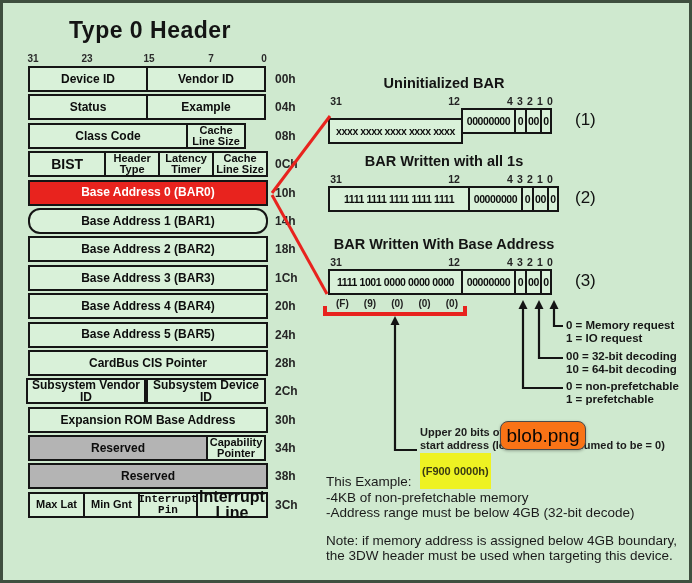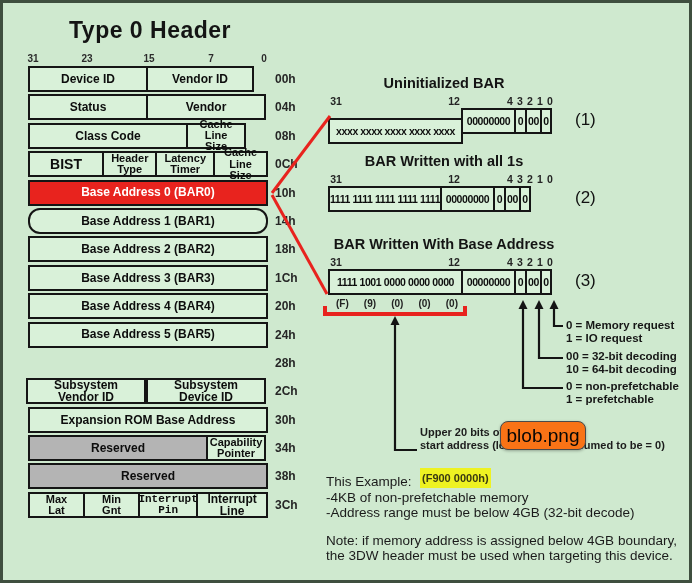--- a/index.html
+++ b/index.html
@@ -15,21 +15,21 @@
   .abs{position:absolute;}
   
   #page-title{left:66px; top:14px; font-size:23px; font-weight:bold; letter-spacing:.5px;}
   .tbl-bit{top:50px; font-size:10px; font-weight:bold; color:#2c2c2c; transform:translateX(-50%);}
   #reg-rows{left:25px; top:63px; width:300px;}
   .reg-row{position:relative; height:26px; margin-bottom:2.4px;}
   .reg-cells{position:absolute; left:0; top:0; height:26px; width:240px; display:flex;}
   .reg-cell{
     box-sizing:border-box; border:2px solid var(--line); background:var(--cell);
     display:flex; align-items:center; justify-content:center; text-align:center;
-    font-size:12px; font-weight:bold; line-height:1.02; padding:0 7px; color:#0d0d0d;
+    font-size:12px; font-weight:bold; line-height:1.02; padding:0 1px; color:#0d0d0d;
   }
   .reg-cell.highlight-red{background:var(--red); color:#ffffff;}
   .reg-cell.reserved-gray{background:var(--gray);}
   .reg-offset{position:absolute; left:247px; top:0; height:26px; line-height:26px;
     font-size:12px; font-weight:600; color:#262626;}
   
   .bar-group{position:absolute; left:325px; width:320px; height:80px;}
   .bar-title{position:absolute; left:0; top:0; width:232px; text-align:center;
     font-size:14.5px; font-weight:600; white-space:nowrap;}
   .bar-bit{position:absolute; top:20px; transform:translateX(-50%);
@@ -39,21 +39,21 @@
     box-sizing:border-box; height:26px; border:2px solid var(--line); background:var(--cell);
     display:flex; align-items:center; justify-content:center;
     font-size:10.5px; font-weight:bold; letter-spacing:-0.4px; white-space:nowrap; color:#0d0d0d;
   }
   .bar-num{position:absolute; left:247px; top:35px; font-size:17px; color:#111;}
   .bar-hex{position:absolute; left:8px; top:62px; width:122px; display:flex;
     justify-content:space-between; font-size:10px; font-weight:600; color:#222;}
   
   .bit-note{font-size:11.5px; font-weight:600; line-height:13px; color:#161616; left:563px; white-space:nowrap;}
   #addr-note{left:417px; top:423px; font-size:11px; line-height:12.8px; font-weight:600; color:#1c1c1c; white-space:nowrap;}
-  #addr-note .hl{display:inline-block; background:var(--yellow); color:#3a3a12; padding:4px 2px; margin-top:16px;}
+  #addr-note .hl{display:inline-block; background:var(--yellow); color:#3a3a12; padding:12px 2px; margin-top:1px;}
   #blob{
     left:497px; top:418px; width:86px; height:29px; background:#f97316;
     border:1.5px solid #4a4a4a; border-radius:8px; box-sizing:border-box;
     display:flex; align-items:center; justify-content:center;
     font-size:19px; color:#060606; box-shadow:0 1px 3px rgba(0,0,0,.3);
   }
   #example{left:323px; top:471px; font-size:13.5px; line-height:15.5px; color:#1b1b1b; white-space:nowrap;}
   #example .gap{height:12px;}
   
   #overlay{position:absolute; left:0; top:0; pointer-events:none;}
@@ -71,28 +71,28 @@
   <span class="abs tbl-bit" style="left:30px">31</span>
   <span class="abs tbl-bit" style="left:84px">23</span>
   <span class="abs tbl-bit" style="left:146px">15</span>
   <span class="abs tbl-bit" style="left:208px">7</span>
   <span class="abs tbl-bit" style="left:261px">0</span>
 
   <div class="abs" id="reg-rows">
       <div class="reg-row">
         <div class="reg-cells">
           <div class="reg-cell" style="width: 120px;">Device ID</div>
-          <div class="reg-cell" style="width: 108px; margin-left: -2px;">Vendor ID</div>
+          <div class="reg-cell" style="width: 120px; margin-left: -2px;">Vendor ID</div>
         </div>
         <div class="reg-offset">00h</div>
       </div>
       <div class="reg-row">
         <div class="reg-cells">
           <div class="reg-cell" style="width: 120px;">Status</div>
-          <div class="reg-cell" style="width: 120px; margin-left: -2px;">Vendor</div>
+          <div class="reg-cell" style="width: 120px; margin-left: -2px;">Example</div>
         </div>
         <div class="reg-offset">04h</div>
       </div>
       <div class="reg-row">
         <div class="reg-cells">
           <div class="reg-cell" style="width: 160px;">Class Code</div>
           <div class="reg-cell" style="width: 60px; font-size: 11px; margin-left: -2px;">Cache Line Size</div>
         </div>
         <div class="reg-offset">08h</div>
       </div>
@@ -135,20 +135,23 @@
         </div>
         <div class="reg-offset">20h</div>
       </div>
       <div class="reg-row">
         <div class="reg-cells">
           <div class="reg-cell" style="width: 240px;">Base Address 5 (BAR5)</div>
         </div>
         <div class="reg-offset">24h</div>
       </div>
       <div class="reg-row">
+        <div class="reg-cells">
+          <div class="reg-cell" style="width: 240px;">CardBus CIS Pointer</div>
+        </div>
         <div class="reg-offset">28h</div>
       </div>
       <div class="reg-row">
         <div class="reg-cells">
           <div class="reg-cell" style="width: 120px; margin-left: -2px;">Subsystem Vendor ID</div>
           <div class="reg-cell" style="width: 120px;">Subsystem Device ID</div>
         </div>
         <div class="reg-offset">2Ch</div>
       </div>
       <div class="reg-row">
@@ -168,21 +171,21 @@
         <div class="reg-cells">
           <div class="reg-cell reserved-gray" style="width: 240px;">Reserved</div>
         </div>
         <div class="reg-offset">38h</div>
       </div>
       <div class="reg-row">
         <div class="reg-cells">
           <div class="reg-cell" style="width: 60px; font-size: 11px;">Max Lat</div>
           <div class="reg-cell" style="width: 60px; font-size: 11px; margin-left: -2px;">Min Gnt</div>
           <div class="reg-cell" style="width: 60px; font-size: 11px; margin-left: -2px; font-family: Liberation Mono, monospace;">Interrupt Pin</div>
-          <div class="reg-cell" style="width: 76px; font-size: 12px; margin-left: -2px;">Interrupt Line</div>
+          <div class="reg-cell" style="width: 76px; font-size: 16px; margin-left: -2px;">Interrupt Line</div>
         </div>
         <div class="reg-offset">3Ch</div>
       </div>
     </div>
 
   <div id="bar-groups">
       <div class="bar-group" style="top: 72px;">
         <div class="bar-title">Uninitialized BAR</div>
         <span class="bar-bit" style="left: 8px;">31</span>
         <span class="bar-bit" style="left: 126px;">12</span>
@@ -203,21 +206,21 @@
       <div class="bar-group" style="top: 150px;">
         <div class="bar-title">BAR Written with all 1s</div>
         <span class="bar-bit" style="left: 8px;">31</span>
         <span class="bar-bit" style="left: 126px;">12</span>
         <span class="bar-bit" style="left: 182px;">4</span>
         <span class="bar-bit" style="left: 192px;">3</span>
         <span class="bar-bit" style="left: 202px;">2</span>
         <span class="bar-bit" style="left: 212px;">1</span>
         <span class="bar-bit" style="left: 222px;">0</span>
         <div class="bar-box">
-          <div class="bar-cell" style="width: 114px;">1111 1111 1111 1111 1111</div>
+          <div class="bar-cell" style="width: 142px;">1111 1111 1111 1111 1111</div>
           <div class="bar-cell" style="width: 55px; margin-left: -2px;">00000000</div>
           <div class="bar-cell" style="width: 13px; margin-left: -2px;">0</div>
           <div class="bar-cell" style="width: 17px; margin-left: -2px;">00</div>
           <div class="bar-cell" style="width: 12px; margin-left: -2px;">0</div>
         </div>
         <div class="bar-num">(2)</div>
       </div>
       <div class="bar-group" style="top: 233px;">
         <div class="bar-title">BAR Written With Base Address</div>
         <span class="bar-bit" style="left: 8px;">31</span>

